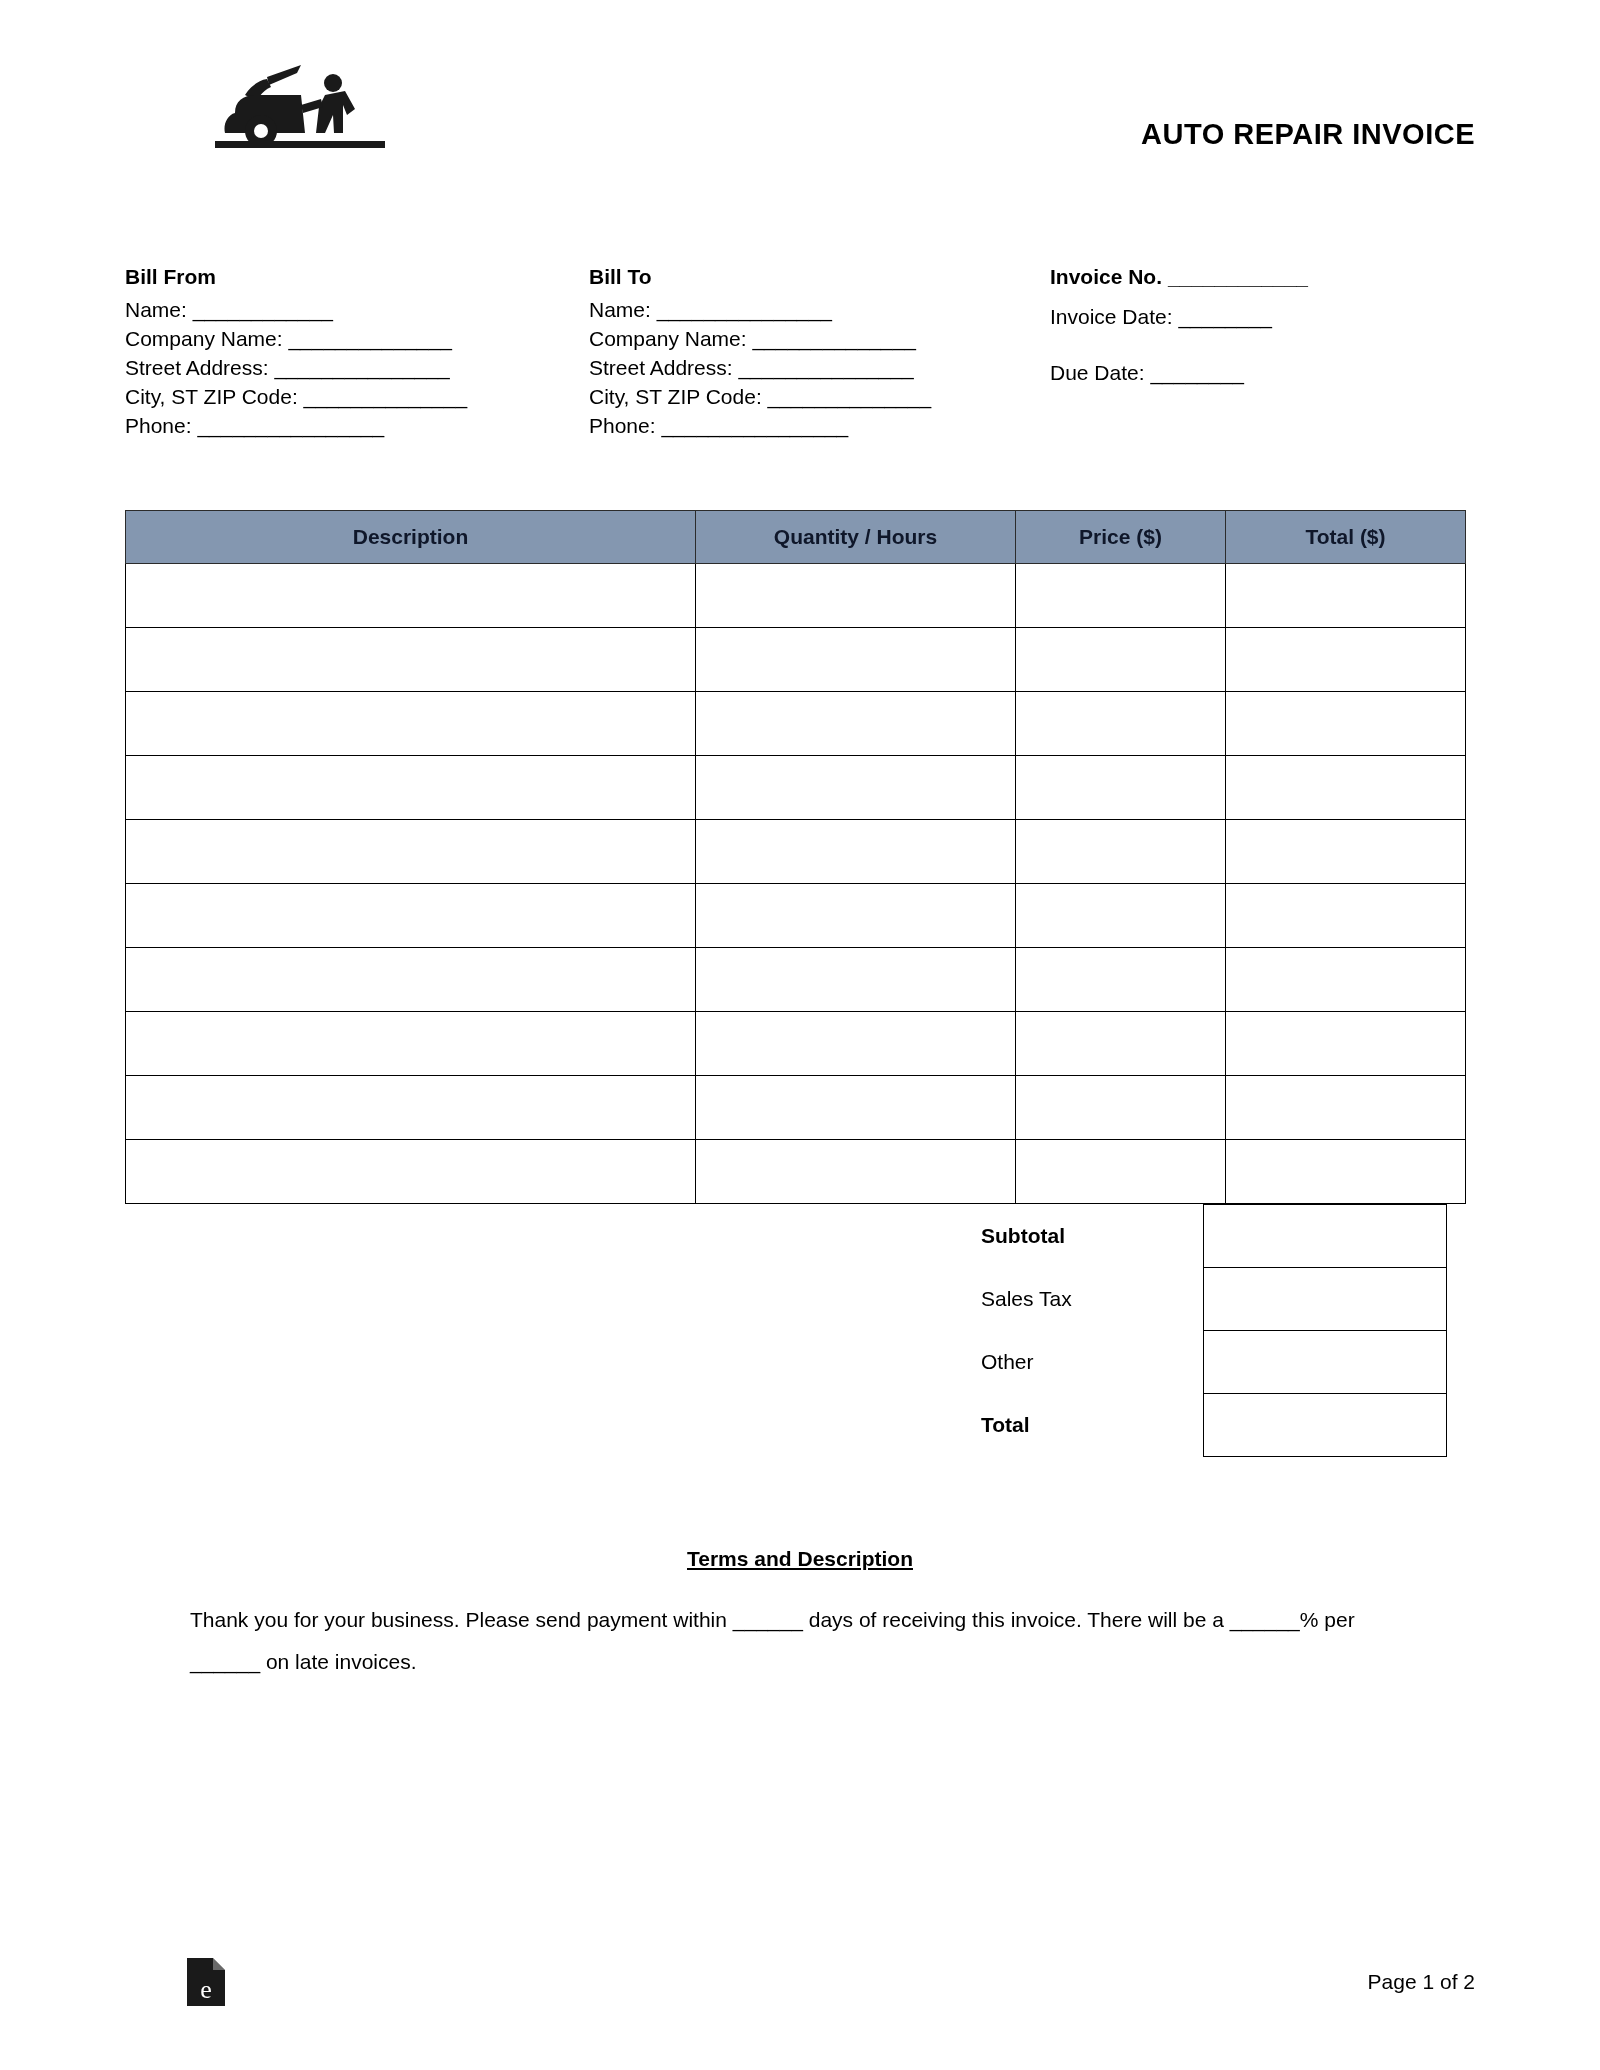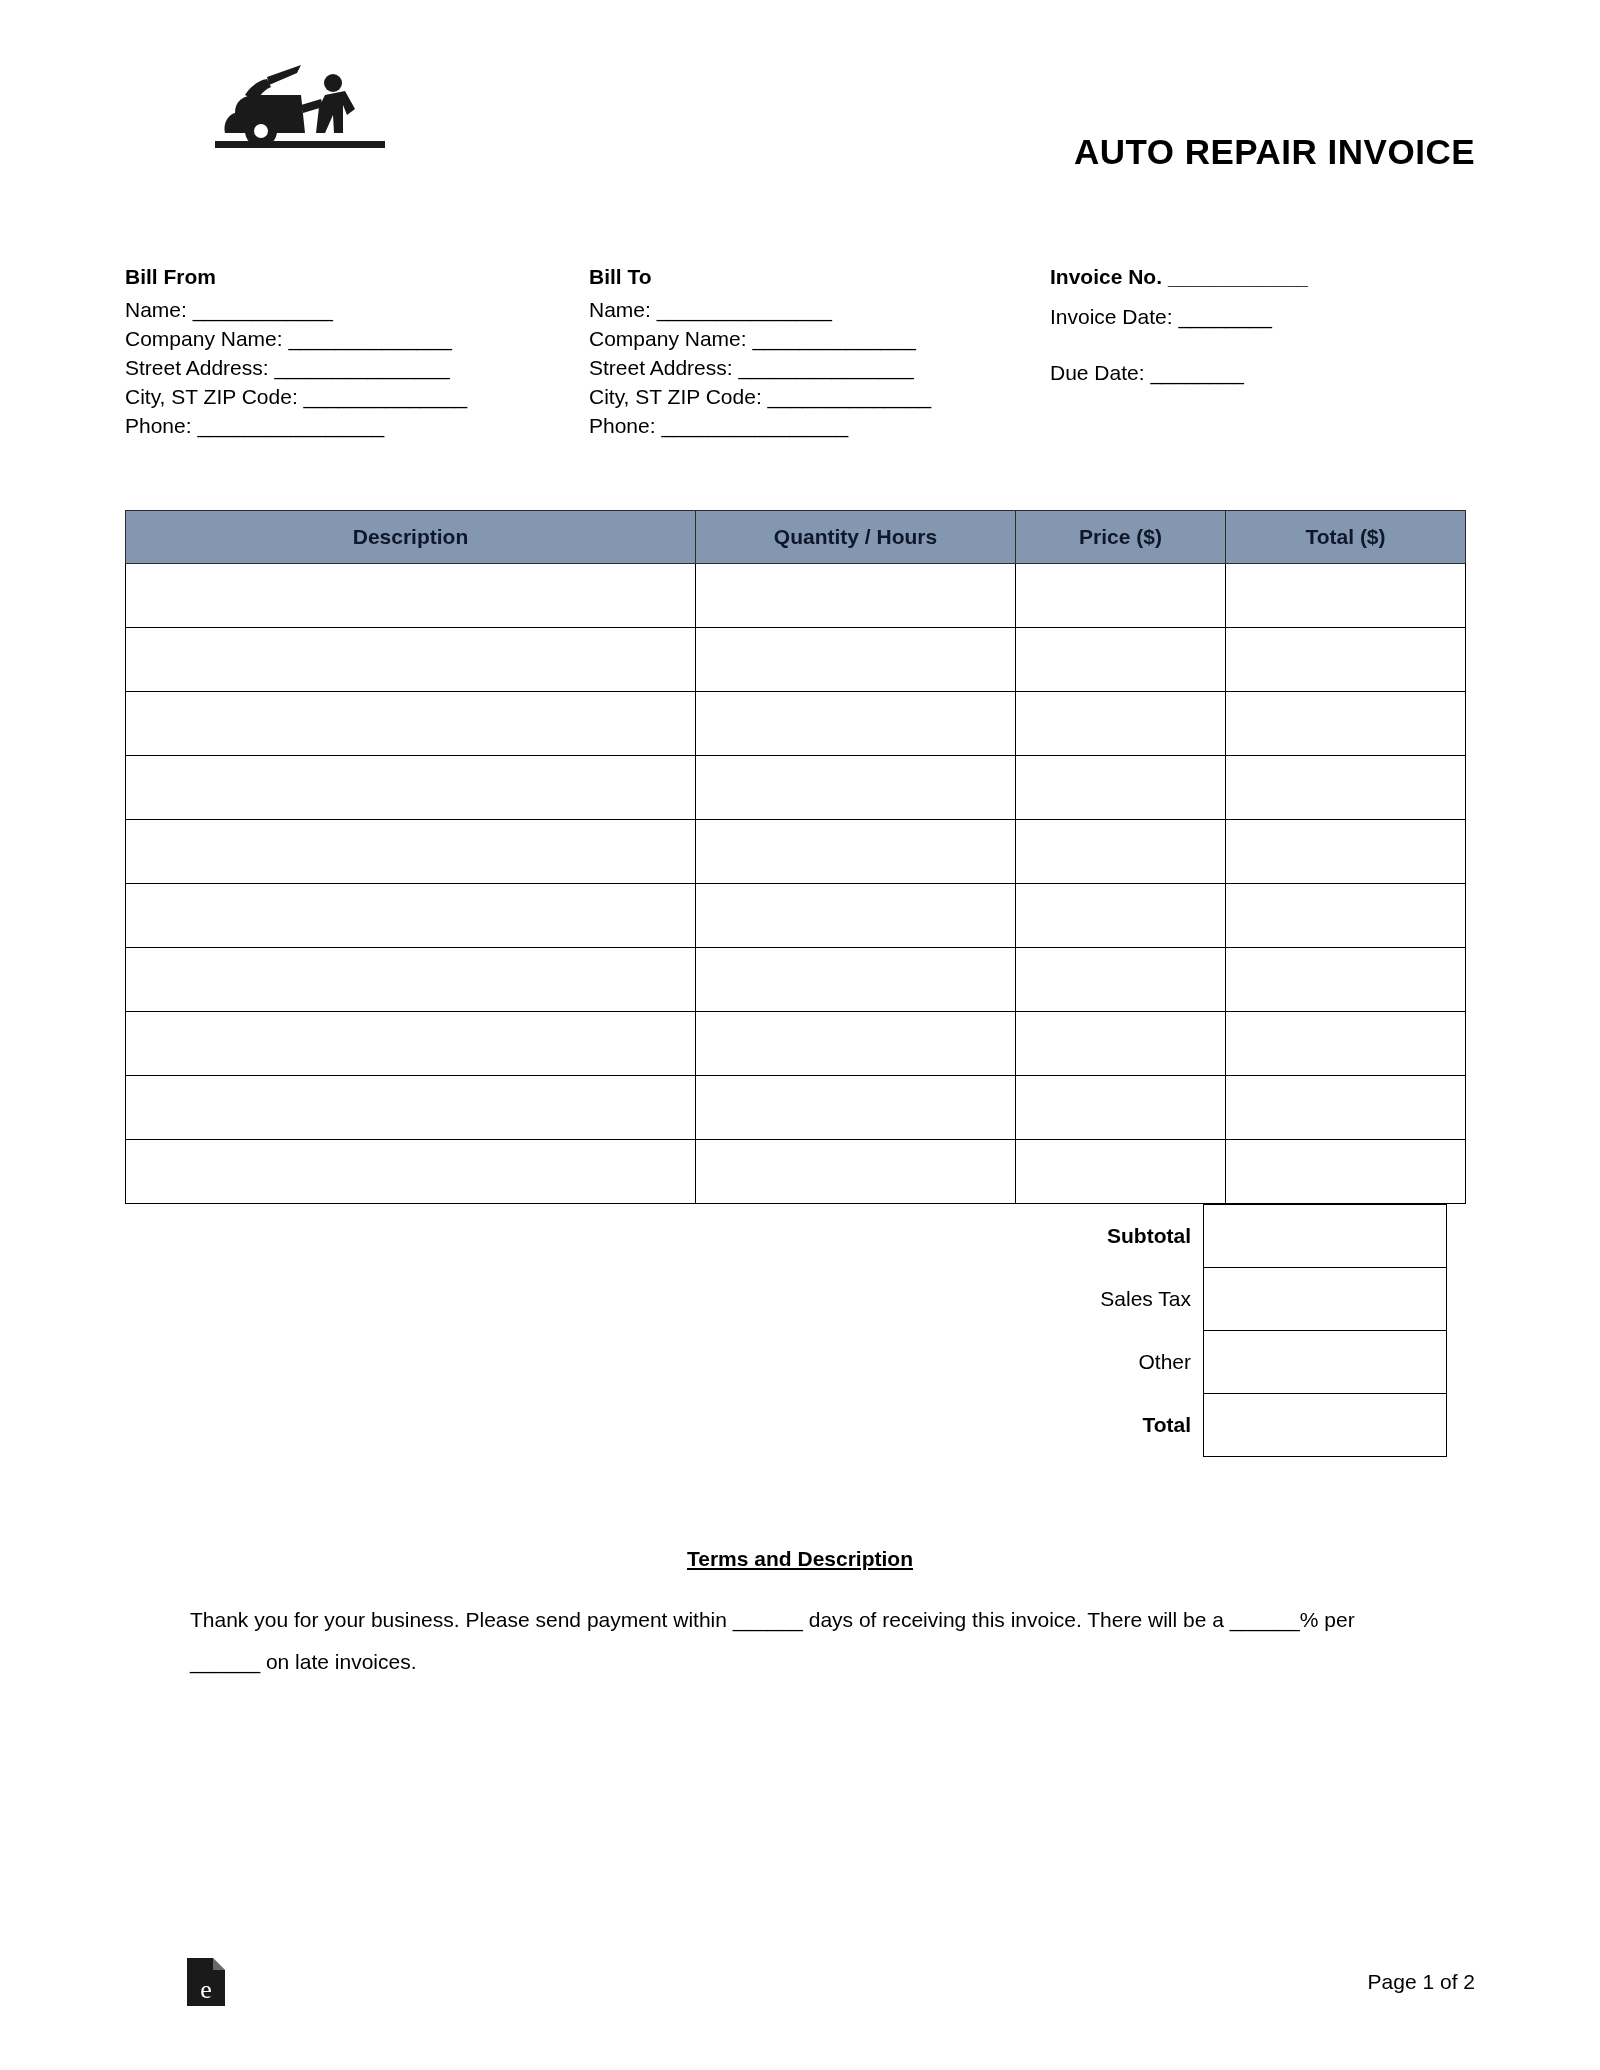--- a/index.html
+++ b/index.html
@@ -31,22 +31,22 @@
   .logo {
     position: absolute;
     left: 80px;
     top: 55px;
     width: 200px;
     height: 130px;
   }
   .doc-title {
     position: absolute;
     right: 0px;
-    top: 132px;
-    font-size: 35px;
+    top: 118px;
+    font-size: 29px;
     font-weight: bold;
     letter-spacing: 0.5px;
   }
 
   
   .parties {
     position: relative;
     height: 205px;
     margin-top: 45px;
   }
@@ -106,21 +106,20 @@
   
   table.totals {
     border-collapse: collapse;
     table-layout: fixed;
     margin-left: auto;
     margin-right: 0;
     width: 450px;
   }
   table.totals td.lbl {
     width: 210px;
-    text-align: right;
     padding-right: 12px;
     font-size: 21px;
     height: 60px;
     border: none;
   }
   table.totals td.lbl.bold { font-weight: bold; }
   table.totals td.val {
     width: 240px;
     border: 1.5px solid #000000;
     height: 60px;

